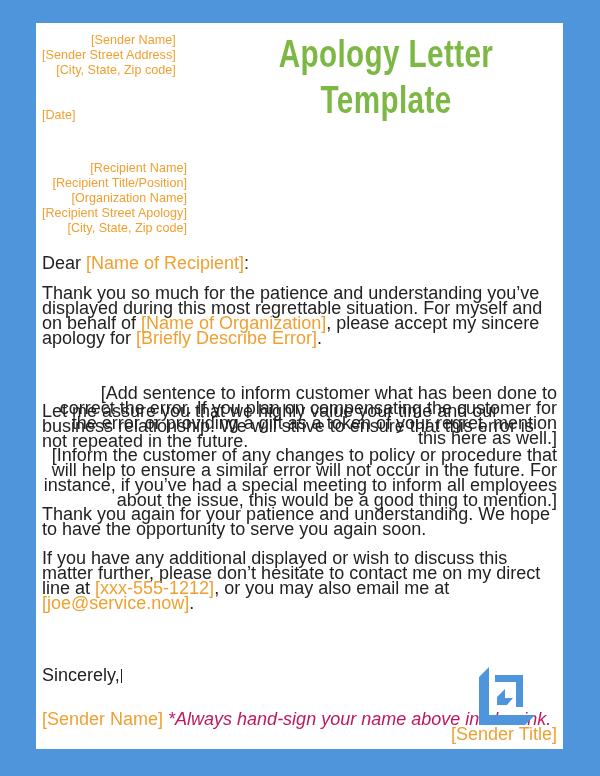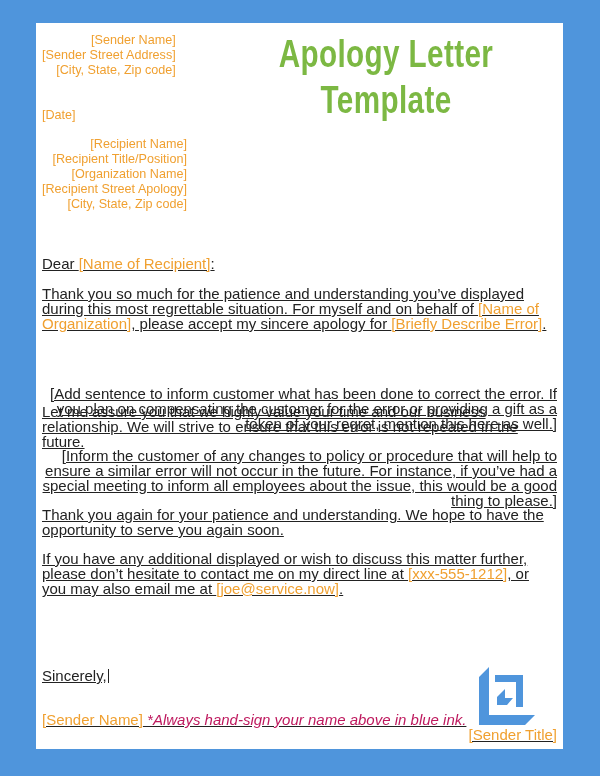--- a/index.html
+++ b/index.html
@@ -35,24 +35,23 @@
     font-size: 38px;
     line-height: 46px;
     transform: scaleX(0.78);
     transform-origin: center top;
     letter-spacing: 0.5px;
   }
   .para {
     position: absolute;
     left: 6px;
     width: 515px;
-    font-size: 15px;
+    font-size: 18px;
     line-height: 15px;
     color: #222222;
-    text-decoration: underline;
   }
   .cursor {
     display: inline-block;
     width: 1px; height: 14px;
     background: #222;
     vertical-align: -2px;
     margin-left: 1px;
   }
   .italic { font-style: italic; color: #be185d; }
   .logo {
@@ -72,41 +71,41 @@
   </div>
 
   <div class="block ph" style="top:10px;">
     <div>[Sender Name]</div>
     <div>[Sender Street Address]</div>
     <div>[City, State, Zip code]</div>
   </div>
 
   <div class="block ph" style="top:85px;">[Date]</div>
 
-  <div class="block ph" style="top:114px;">
+  <div class="block ph" style="top:138px;">
     <div>[Recipient Name]</div>
     <div>[Recipient Title/Position]</div>
     <div>[Organization Name]</div>
     <div>[Recipient Street Apology]</div>
     <div>[City, State, Zip code]</div>
   </div>
 
   <div class="para" style="top:233px;">
     <span class="txt">Dear </span><span class="ph">[Name of Recipient]</span><span class="txt">:</span>
   </div>
 
   <div class="para" style="top:263px;">
     <span>Thank you so much for the patience and understanding you’ve displayed during this most regrettable situation. For myself and on behalf of </span><span class="ph">[Name of Organization]</span><span>, please accept my sincere apology for </span><span class="ph">[Briefly Describe Error]</span><span>.</span>
   </div>
 
   <div class="para ph" style="top:322px;margin-top:41px;">[Add sentence to inform customer what has been done to correct the error. If you plan on compensating the customer for the error or providing a gift as a token of your regret, mention this here as well.]</div>
 
   <div class="para" style="top:381px;">Let me assure you that we highly value your time and our business relationship.  We will strive to ensure that this error is not repeated in the future.</div>
 
-  <div class="para ph" style="top:425px;">[Inform the customer of any changes to policy or procedure that will help to ensure a similar error will not occur in the future.  For instance, if you’ve had a special meeting to inform all employees about the issue, this would be a good thing to please.]</div>
+  <div class="para ph" style="top:425px;">[Inform the customer of any changes to policy or procedure that will help to ensure a similar error will not occur in the future.  For instance, if you’ve had a special meeting to inform all employees about the issue, this would be a good thing to mention.]</div>
 
   <div class="para" style="top:484px;">Thank you again for your patience and understanding.  We hope to have the opportunity to serve you again soon.</div>
 
   <div class="para" style="top:528px;">
     <span>If you have any additional displayed or wish to discuss this matter further, please don’t hesitate to contact me on my direct line at </span><span class="ph">[xxx-555-1212]</span><span>, or you may also email me at </span><span class="ph">[joe@service.now]</span><span>.</span>
   </div>
 
   <div class="para" style="top:617px;margin-top:28px;">
     <span>Sincerely,</span><span class="cursor"></span>
   </div>

